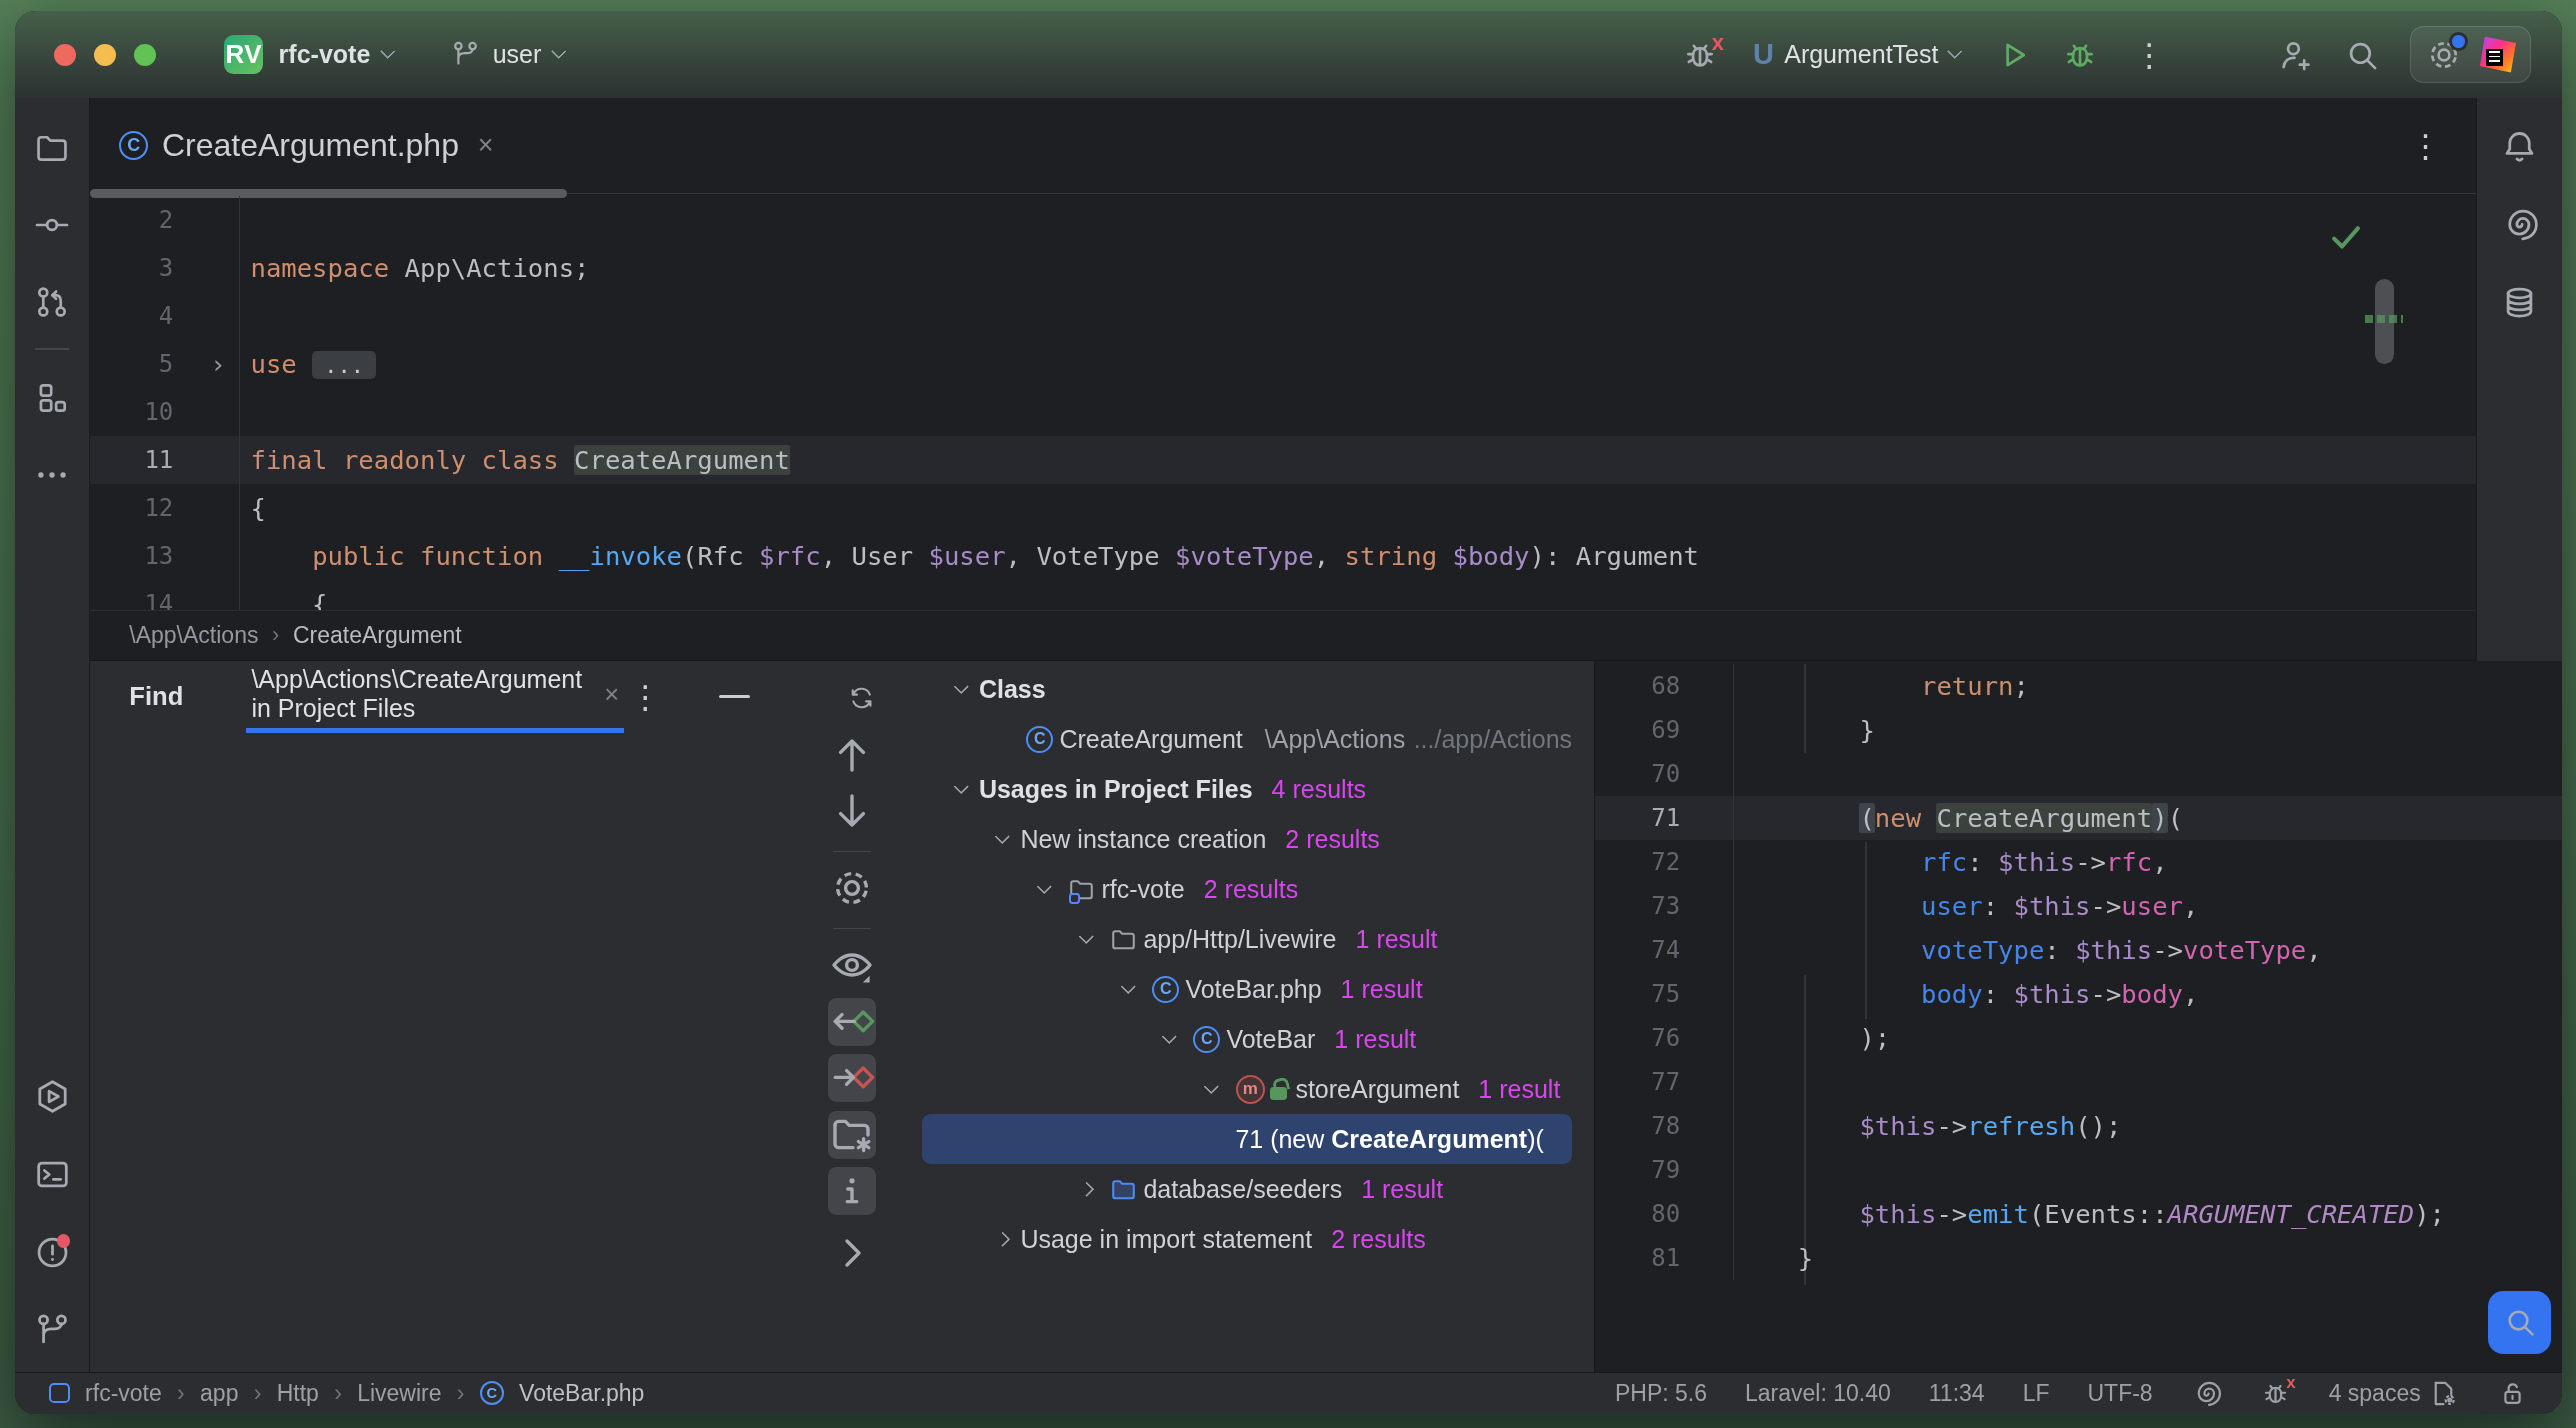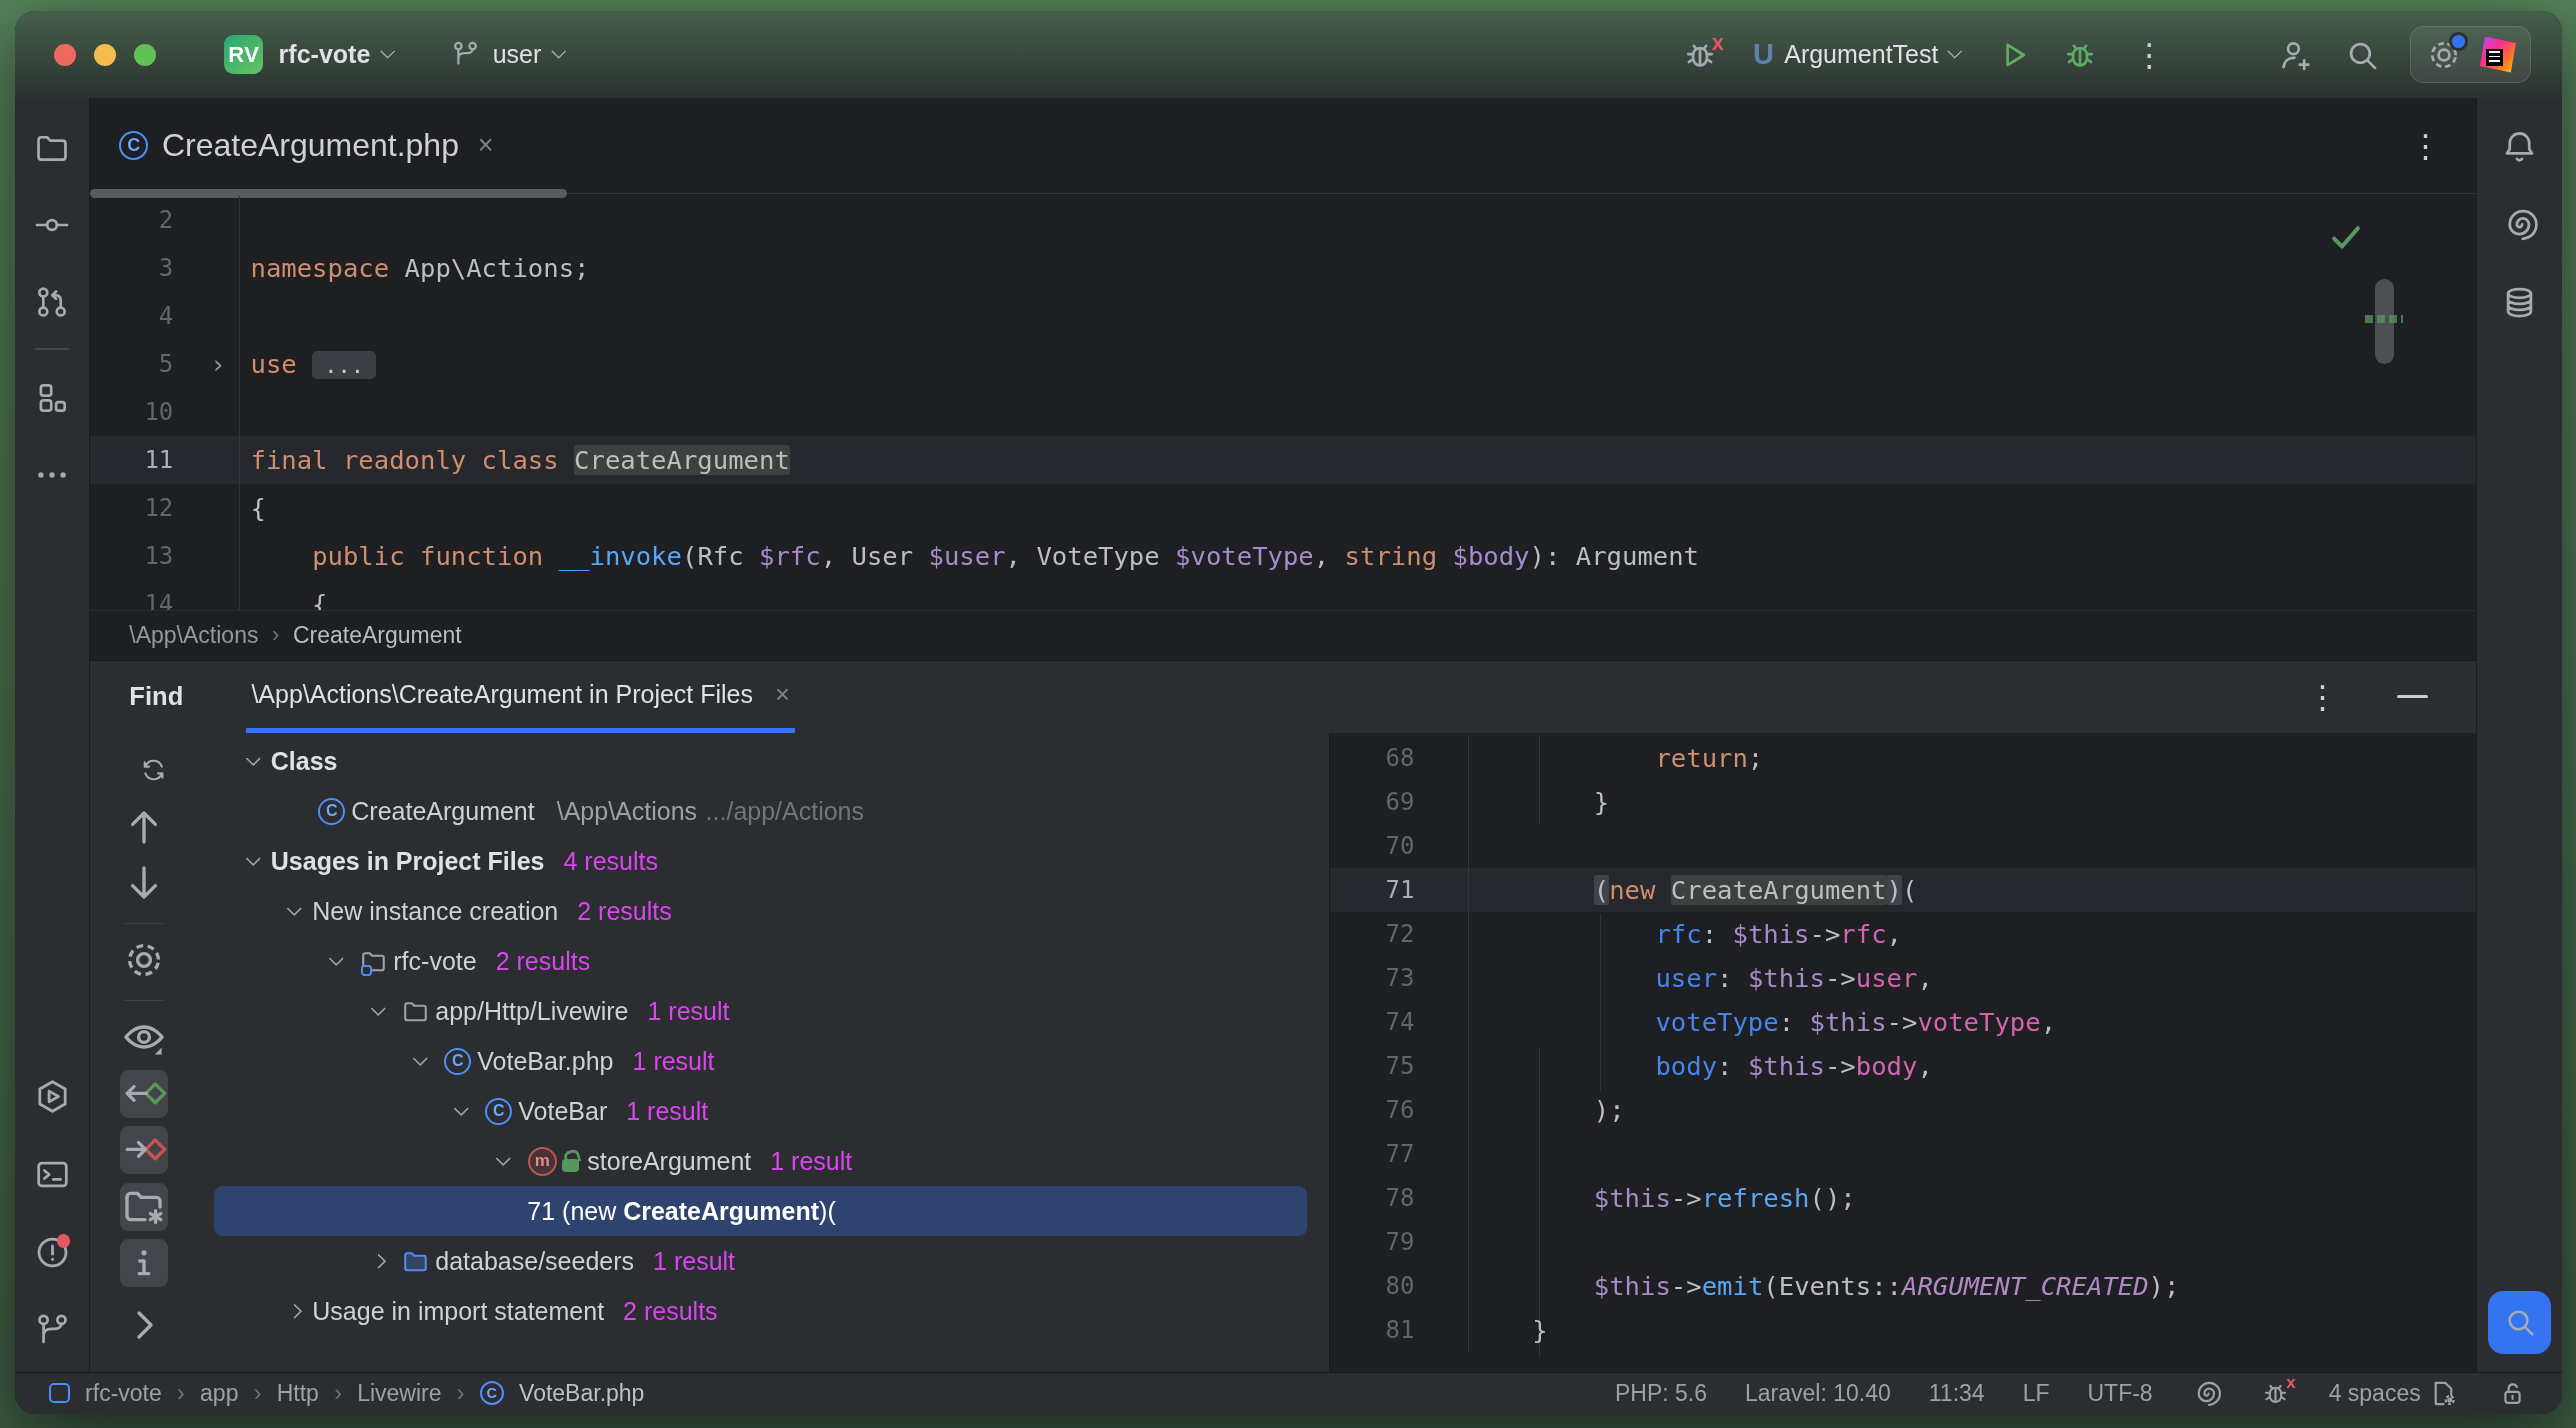--- a/index.html
+++ b/index.html
@@ -21,21 +21,21 @@
     background:linear-gradient(180deg,#44604a 0%,#38453c 55%,#2b3230 100%);
     color:#dfe1e5;
   }
   .traffic{display:flex;gap:18px;margin-left:39px;}
   .tl{width:22px;height:22px;border-radius:50%;}
   .tl.r{background:#ee6a5f}.tl.y{background:#f5bd4f}.tl.g{background:#61c354}
   .proj-badge{
     width:39px;height:39px;border-radius:9.4px;margin-left:68px;
     background:linear-gradient(140deg,#2aa876,#67c25f);
     display:flex;align-items:center;justify-content:center;
-    font-weight:bold;font-size:22px;color:#fff;letter-spacing:0.4px;
+    font-weight:bold;font-size:26px;color:#fff;letter-spacing:0.4px;
   }
   .tb-item{display:flex;align-items:center;gap:12px;font-size:25px;color:#dfe1e5;}
   .proj-name{margin-left:15.3px;font-weight:700;}
   .branch{margin-left:56px;font-weight:400;}
   .chev{display:inline-block;width:9.4px;height:9.4px;border-right:2.6px solid #9aa0a8;border-bottom:2.6px solid #9aa0a8;border-radius:0.9px;}
   .chev.down{transform:rotate(45deg);margin-top:-5.1px;}
   .chev.right{transform:rotate(-45deg);}
   .tb-right{margin-left:auto;display:flex;align-items:center;gap:29px;padding-right:31px;}
   .icon{display:inline-flex;align-items:center;justify-content:center;color:#a6aab1;position:relative;}
   .icon svg{width:100%;height:100%;}
@@ -83,21 +83,21 @@
   .t-fold{background:#3b3e43;color:#c8cbd0;border-radius:5.1px;padding:1.7px 12px;font-size:22px;}
   .bulb{width:19px;height:22px;margin-left:13.6px;background:#f2b84b;border-radius:9.4px 9.4px 6px 6px;box-shadow:0 3.4px 0 -0.9px #b9bdc2;}
   .ed-check{position:absolute;top:24px;right:111px;width:38px;height:38px;color:#57965c;}
   .ed-thumb{position:absolute;right:82px;top:85px;width:19px;height:85px;border-radius:9.4px;background:#4c4f54;}
   .ed-mark{position:absolute;right:73px;top:121px;width:38px;height:7.7px;background:repeating-linear-gradient(90deg,#57965c 0 8.5px,transparent 8.5px 12px);opacity:.75;}
   
   .crumbs{height:49px;flex:0 0 49px;display:flex;align-items:center;padding-left:39px;font-size:23px;color:#9499a1;gap:13.6px;border-top:0.9px solid #2a2c30;}
   .crumbs .csep{color:#6f747c;font-size:22px;}
   .crumbs .last{color:#b8bcc3;}
   
-  .findpanel{flex:1;display:flex;flex-direction:column;min-height:0;background:#2b2d30;border-top:1.7px solid #17181a;}
+  .findpanel{flex:1;display:flex;flex-direction:row;min-height:0;background:#2b2d30;border-top:1.7px solid #17181a;}
   .find-header{height:72px;flex:0 0 72px;display:flex;align-items:stretch;padding-left:39px;}
   .find-label{font-weight:700;font-size:25.6px;color:#dfe1e5;display:flex;align-items:center;}
   .find-tab{margin-left:63px;display:flex;align-items:center;gap:22px;border-bottom:5.1px solid #3574f0;box-sizing:border-box;padding:0 5.1px;}
   .find-tab .ttl{font-size:25px;color:#dfe1e5;}
   .find-tab .x{font-size:25.6px;color:#7e828a;}
   .fh-right{margin-left:auto;display:flex;align-items:center;gap:53px;padding-right:48px;}
   .minim{width:31px;height:3.4px;background:#c9cdd3;border-radius:1.7px;}
   
   .find-body{flex:1;display:flex;min-height:0;}
   .find-toolbar{width:107px;flex:0 0 107px;display:flex;flex-direction:column;align-items:center;padding-top:13.6px;}

